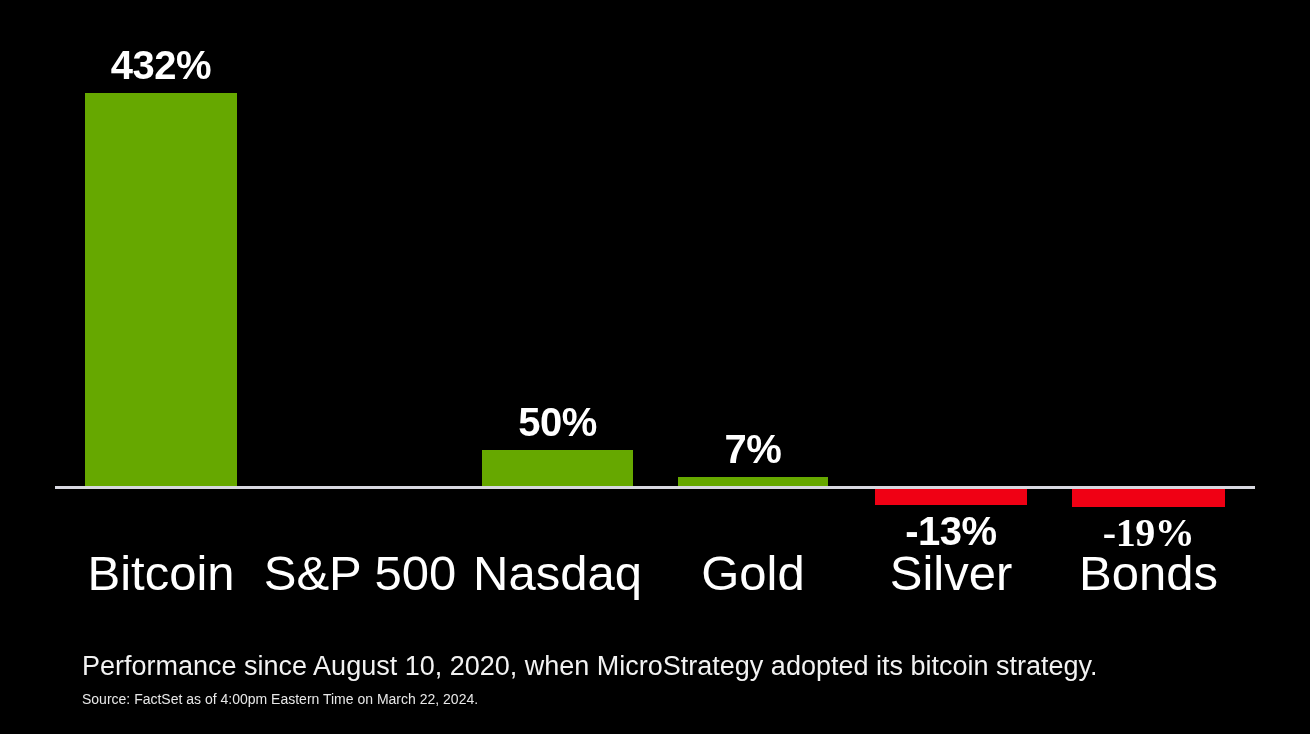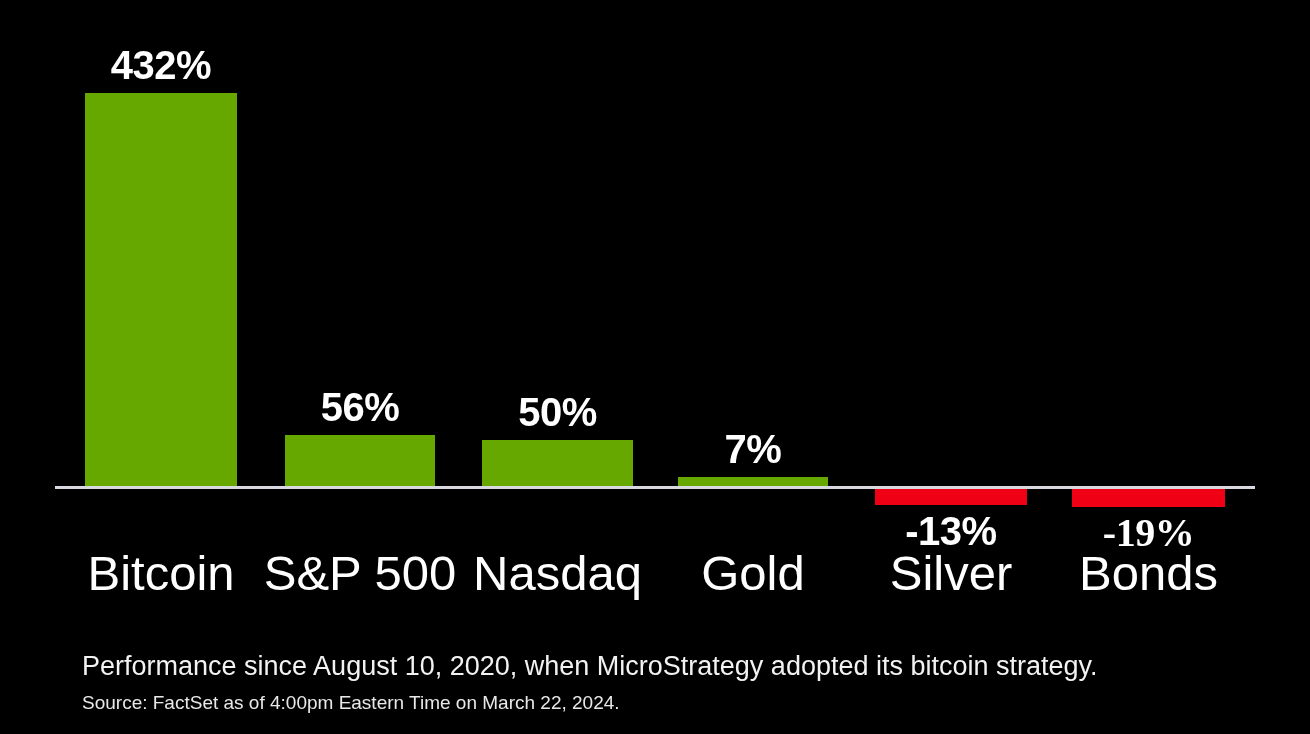--- a/index.html
+++ b/index.html
@@ -109,21 +109,21 @@
     width: 1180px;
   }
   .caption {
     font-size: 27px;
     color: #f2f2f2;
     line-height: 1.25;
     white-space: nowrap;
   }
   .source {
     margin-top: 7px;
-    font-size: 19px;
+    font-size: 14px;
     color: #e8e8e8;
     line-height: 1.25;
     white-space: nowrap;
   }
 </style>
 </head>
 <body>
 
 <div id="chart-root">
 
@@ -133,29 +133,25 @@
 
     <div class="bar-slot" style="left:85px; width:152px;">
       <div class="bar-wrap-pos" style="height:393px;">
         <div class="bar pos" style="height:100%;"></div>
         <div class="value-label above">432%</div>
       </div>
       <div class="cat-label">Bitcoin</div>
     </div>
 
     <div class="bar-slot" style="left:285px; width:150px;">
-      <div class="bar-wrap-pos" style="height:51px;">
-        <div class="bar pos" style="height:100%;"></div>
-        <div class="value-label above">56%</div>
-      </div>
       <div class="cat-label">S&amp;P 500</div>
     </div>
 
     <div class="bar-slot" style="left:482px; width:151px;">
-      <div class="bar-wrap-pos" style="height:46px;">
+      <div class="bar-wrap-pos" style="height:36px;">
         <div class="bar pos" style="height:100%;"></div>
         <div class="value-label above">50%</div>
       </div>
       <div class="cat-label">Nasdaq</div>
     </div>
 
     <div class="bar-slot" style="left:678px; width:150px;">
       <div class="bar-wrap-pos" style="height:9px;">
         <div class="bar pos" style="height:100%;"></div>
         <div class="value-label above">7%</div>

